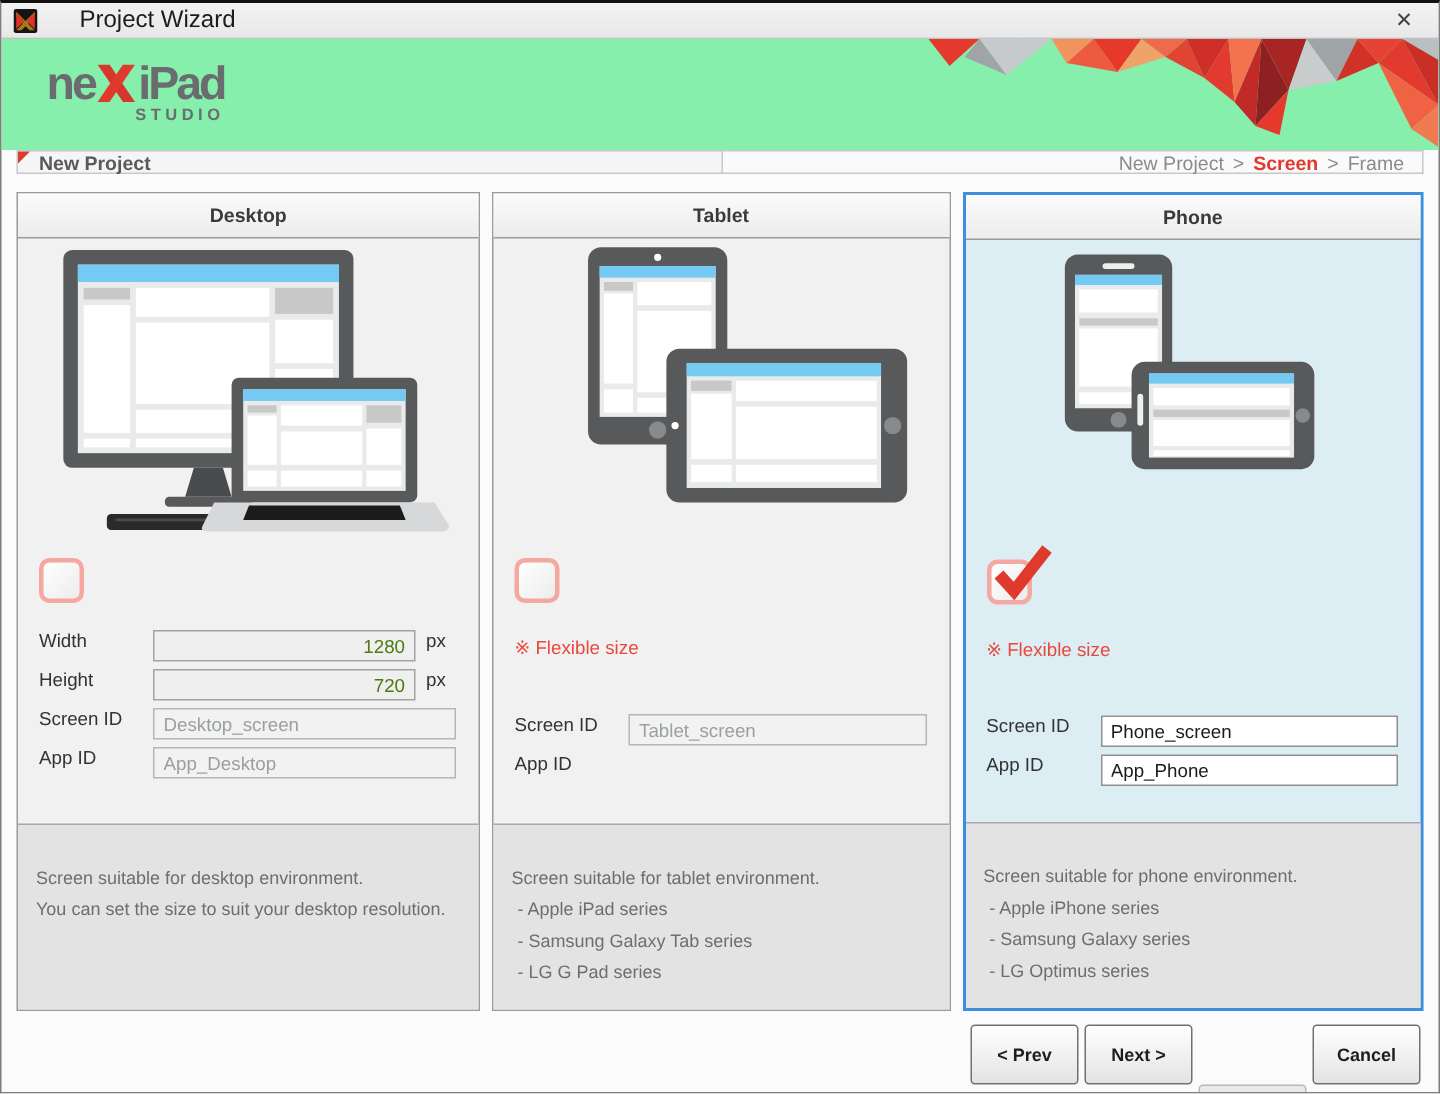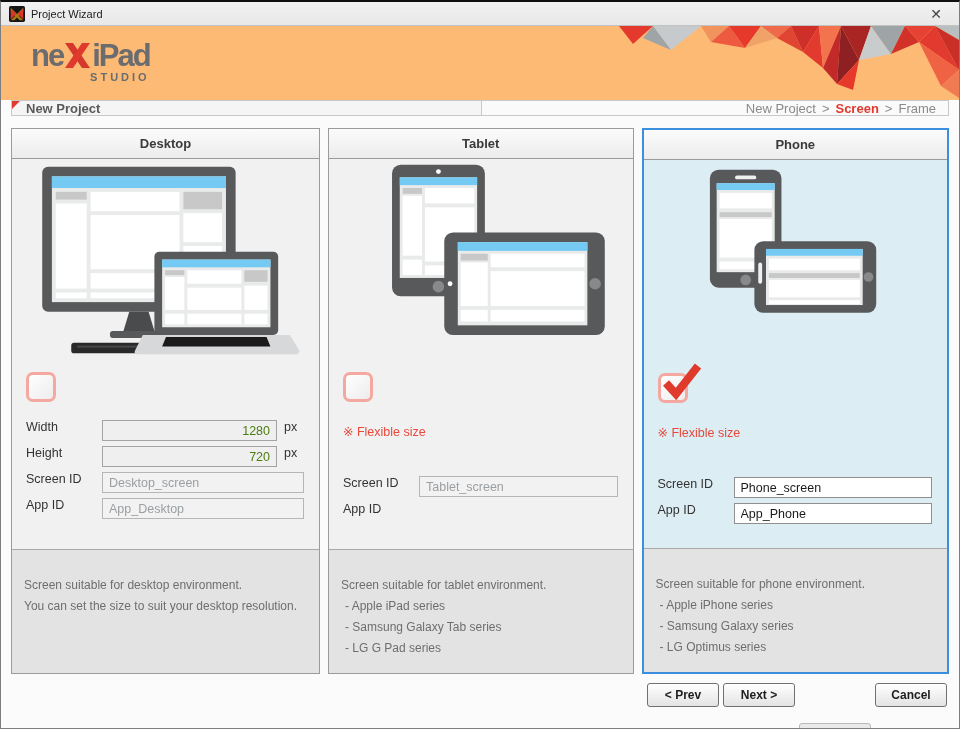--- a/index.html
+++ b/index.html
@@ -7,26 +7,26 @@
   body { font-family:"Liberation Sans","DejaVu Sans",sans-serif; background:#fbfbfb; }
 
   .window { width:960px; height:729px; background:#fbfbfb; border:1px solid #7d7d7d;
             border-top:2px solid #101010; position:relative; overflow:hidden; }
 
   
   .titlebar { height:24px; background:linear-gradient(#f2f2f2,#e8e8e8);
               border-bottom:1px solid #c2c2c2; display:flex; align-items:center;
               padding:0 8px; position:relative; z-index:5; }
   .titlebar .app-icon { width:16px; height:16px; margin-right:6px; display:inline-block; }
-  .titlebar .title { font-size:11px; color:#1c1c1c; flex:1; }
+  .titlebar .title { font-size:16px; color:#1c1c1c; flex:1;margin-left:22px; }
   .close-btn { width:30px; height:20px; display:flex; align-items:center; justify-content:center;
                font-size:14px; color:#444; cursor:pointer; }
 
   
-  .header { height:74px; background:#fdba74; position:relative; }
+  .header { height:74px; background:#86efac; position:relative; }
   .logo { position:absolute; left:30px; top:14px; line-height:1; }
   .logo-main { display:flex; align-items:center; }
   .logo-word { font-size:31px; font-weight:bold; color:#6a6c6f; letter-spacing:-2px; }
   .logo-x { width:27px; height:25px; margin:0 1px; }
   .logo-sub { text-align:right; font-size:11px; font-weight:bold; color:#6a6c6f;
               letter-spacing:3px; margin-top:1px; }
   .banner-art { position:absolute; right:0; top:0; width:340px; height:72px; z-index:4; }
 
   
   .nav-strip { display:flex; margin:0 10px; height:16px; }
@@ -73,21 +73,21 @@
   .flexible-note { height:22px; display:flex; align-items:center; font-size:12.5px;
            color:#e8493c; margin-bottom:34px; }
 
   .panel-desc { margin-top:auto; height:124px; flex:0 0 124px; background:#e3e3e3;
            border-top:1px solid #a9a9a9; padding:25px 12px; font-size:12px;
            color:#6e6e6e; line-height:21px; }
   .desc-item { padding-left:4px; }
 
   
   .footer { display:flex; justify-content:flex-end; gap:4px; margin:9px 12px 0; }
-  .btn { width:72px; height:24px; border:1px solid #707070; border-radius:3px;
+  .btn { width:72px; height:40px; border:1px solid #707070; border-radius:3px;
          background:linear-gradient(#ffffff,#e3e3e3); font-size:12px; font-weight:bold;
          color:#1d1d1d; font-family:"Liberation Sans","DejaVu Sans",sans-serif; cursor:pointer; }
   .btn.disabled { border-color:#b9b9b9; color:#a7a7a7; background:#eaeaea; cursor:default;margin-top:40px; }
 </style>
 </head>
 <body>
 
 <div class="window">
 
   <div class="titlebar">

